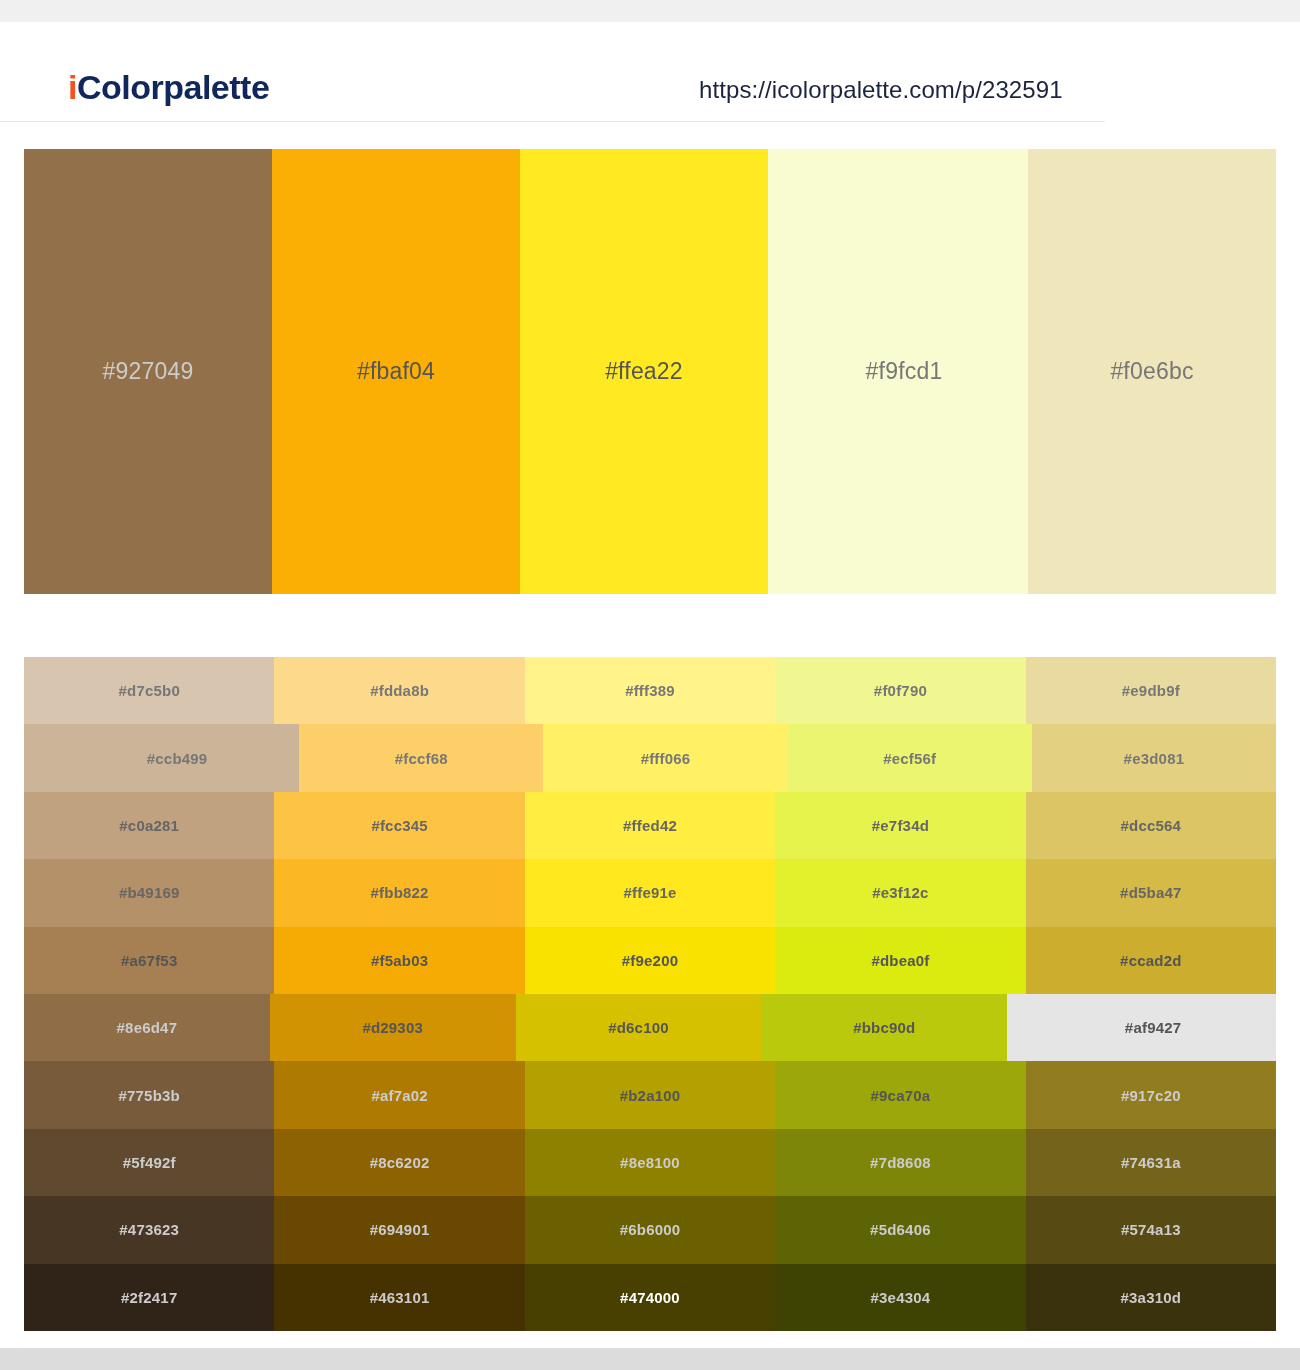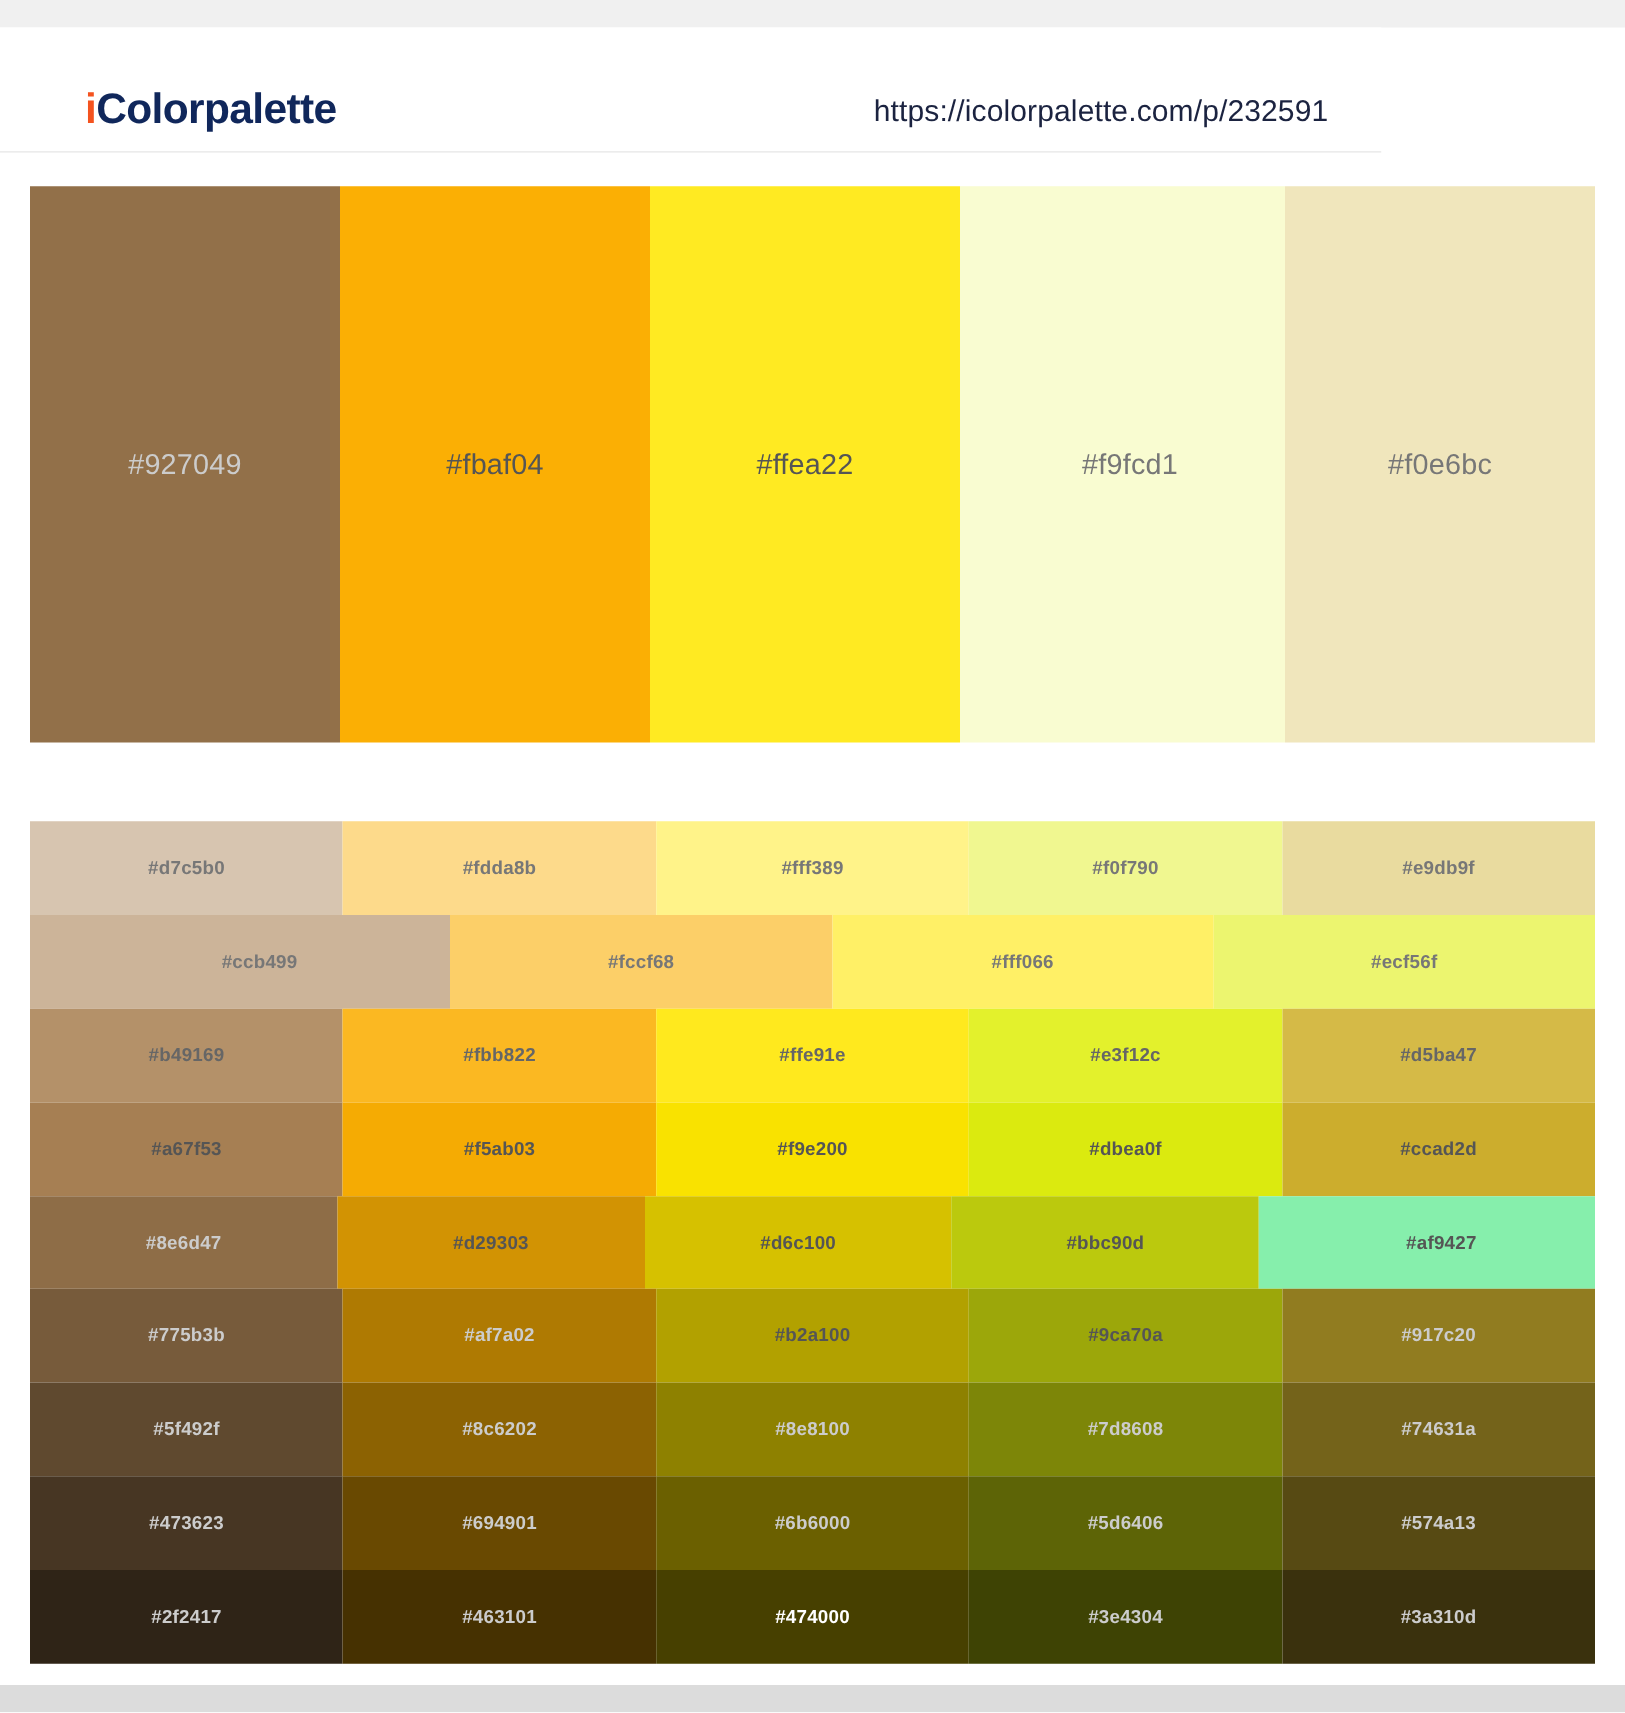--- a/index.html
+++ b/index.html
@@ -141,41 +141,49 @@
         <div class="shade-cell" style="background: rgb(253, 218, 139); color: rgb(119, 119, 119);">#fdda8b</div>
         <div class="shade-cell" style="background: rgb(255, 243, 137); color: rgb(119, 119, 119);">#fff389</div>
         <div class="shade-cell" style="background: rgb(240, 247, 144); color: rgb(119, 119, 119);">#f0f790</div>
         <div class="shade-cell" style="background: rgb(233, 219, 159); color: rgb(119, 119, 119);">#e9db9f</div>
       </div>
       <div class="shade-row">
         <div class="shade-cell" style="background: rgb(204, 180, 153); color: rgb(119, 119, 119); padding-left: 31px;">#ccb499</div>
         <div class="shade-cell" style="background: rgb(252, 207, 104); color: rgb(119, 119, 119);">#fccf68</div>
         <div class="shade-cell" style="background: rgb(255, 240, 102); color: rgb(119, 119, 119);">#fff066</div>
         <div class="shade-cell" style="background: rgb(236, 245, 111); color: rgb(119, 119, 119);">#ecf56f</div>
+        <div class="shade-cell" style="background: rgb(227, 208, 129); color: rgb(119, 119, 119);">#e3d081</div>
+      </div>
+      <div class="shade-row">
+        <div class="shade-cell" style="background: rgb(192, 162, 129); color: rgb(102, 102, 102);">#c0a281</div>
+        <div class="shade-cell" style="background: rgb(252, 195, 69); color: rgb(102, 102, 102);">#fcc345</div>
+        <div class="shade-cell" style="background: rgb(255, 237, 66); color: rgb(102, 102, 102);">#ffed42</div>
+        <div class="shade-cell" style="background: rgb(231, 243, 77); color: rgb(102, 102, 102);">#e7f34d</div>
+        <div class="shade-cell" style="background: rgb(220, 197, 100); color: rgb(102, 102, 102);">#dcc564</div>
       </div>
       <div class="shade-row">
         <div class="shade-cell" style="background: rgb(180, 145, 105); color: rgb(102, 102, 102);">#b49169</div>
         <div class="shade-cell" style="background: rgb(251, 184, 34); color: rgb(102, 102, 102);">#fbb822</div>
         <div class="shade-cell" style="background: rgb(255, 233, 30); color: rgb(102, 102, 102);">#ffe91e</div>
         <div class="shade-cell" style="background: rgb(227, 241, 44); color: rgb(102, 102, 102);">#e3f12c</div>
         <div class="shade-cell" style="background: rgb(213, 186, 71); color: rgb(102, 102, 102);">#d5ba47</div>
       </div>
       <div class="shade-row">
         <div class="shade-cell" style="background: rgb(166, 127, 83); color: rgb(85, 85, 85);">#a67f53</div>
         <div class="shade-cell" style="background: rgb(245, 171, 3); color: rgb(85, 85, 85);">#f5ab03</div>
         <div class="shade-cell" style="background: rgb(249, 226, 0); color: rgb(85, 85, 85);">#f9e200</div>
         <div class="shade-cell" style="background: rgb(219, 234, 15); color: rgb(85, 85, 85);">#dbea0f</div>
         <div class="shade-cell" style="background: rgb(204, 173, 45); color: rgb(85, 85, 85);">#ccad2d</div>
       </div>
       <div class="shade-row">
         <div class="shade-cell" style="background: rgb(142, 109, 71); color: rgb(204, 204, 204);">#8e6d47</div>
         <div class="shade-cell" style="background: rgb(210, 147, 3); color: rgb(85, 85, 85);">#d29303</div>
         <div class="shade-cell" style="background: rgb(214, 193, 0); color: rgb(85, 85, 85);">#d6c100</div>
         <div class="shade-cell" style="background: rgb(187, 201, 13); color: rgb(85, 85, 85);">#bbc90d</div>
-        <div class="shade-cell" style="background: #86efac; color: rgb(85, 85, 85); padding-left: 23px;">#af9427</div>
+        <div class="shade-cell" style="background: #e5e5e5; color: rgb(85, 85, 85); padding-left: 23px;">#af9427</div>
       </div>
       <div class="shade-row">
         <div class="shade-cell" style="background: rgb(119, 91, 59); color: rgb(204, 204, 204);">#775b3b</div>
         <div class="shade-cell" style="background: rgb(175, 122, 2); color: rgb(204, 204, 204);">#af7a02</div>
         <div class="shade-cell" style="background: rgb(178, 161, 0); color: rgb(85, 85, 85);">#b2a100</div>
         <div class="shade-cell" style="background: rgb(156, 167, 10); color: rgb(85, 85, 85);">#9ca70a</div>
         <div class="shade-cell" style="background: rgb(145, 124, 32); color: rgb(204, 204, 204);">#917c20</div>
       </div>
       <div class="shade-row">
         <div class="shade-cell" style="background: rgb(95, 73, 47); color: rgb(204, 204, 204);">#5f492f</div>

